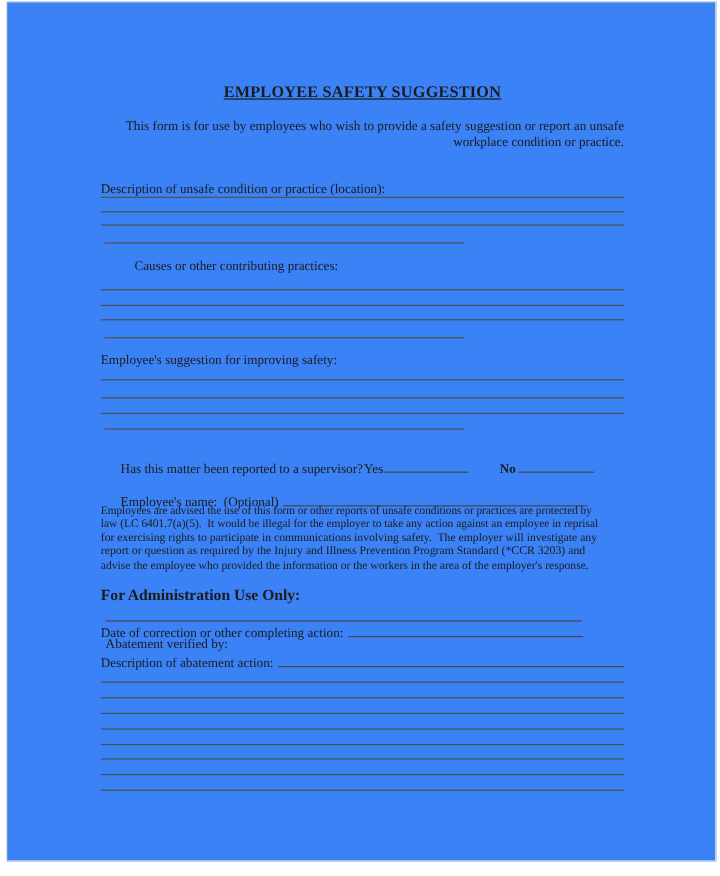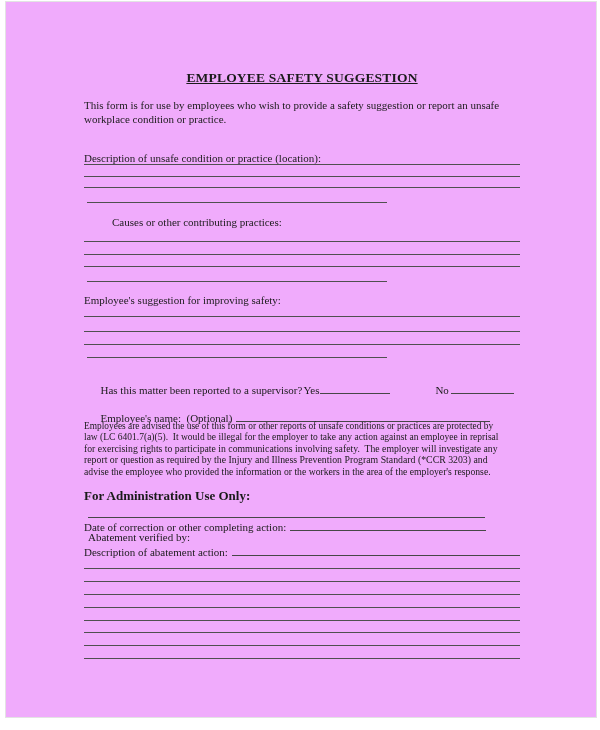--- a/index.html
+++ b/index.html
@@ -9,40 +9,40 @@
     font-family: "Liberation Serif", "DejaVu Serif", serif;
     color: #1b1b1b;
     position: relative;
     overflow: hidden;
   }
   .page {
     position: absolute;
     left: 5px; top: 1px;
     width: 590px; height: 715px;
     border: 1px solid #e3e3e3;
-    background: #f0abfc;
+    background: #3b82f6;
   }
   .content {
     position: absolute;
     left: 78px; top: 0;
     width: 436px; height: 715px;
   }
   .abs { position: absolute; left: 0; }
 
   .title-wrap { top: 66px; width: 436px; text-align: center; }
   .title {
     font-weight: bold;
     font-size: 13.5px;
     letter-spacing: 0.2px;
     text-decoration: underline;
     white-space: pre;
   }
 
   .body-text { font-size: 11px; line-height: 14px; }
-  .intro { top: 96px; width: 436px; }
+  .intro { top: 96px; width: 436px; text-align: right; }
   .iline { height: 14px; }
 
   .lbl { font-size: 11px; white-space: pre; }
   .lbl-desc   { top: 150px; }
   .lbl-causes { top: 214px; margin-left: 28px; }
   .lbl-sugg   { top: 292px; }
 
   .rule {
     position: absolute; left: 0;
     width: 436px; height: 0;
@@ -55,21 +55,21 @@
   .name-row { top: 396px; width: 436px; }
   .ufill {
     display: inline-block;
     height: 11px;
     border-bottom: 1px solid #474747;
     vertical-align: baseline;
   }
   .fill-yes  { width: 70px; margin-left: 1px; }
   .fill-no   { width: 63px; margin-left: 2px; }
   .sp-yes    { margin-left: 1px; }
-  .sp-no     { margin-left: 45px; }
+  .sp-no     { margin-left: 26px; font-weight: bold; }
   .fill-name { width: 254px; margin-left: 4px; }
 
   .legal {
     top: 418px; width: 436px;
     font-weight: normal;
     font-size: 9.7px;
   }
   .lline { height: 11.4px; overflow: visible; }
   .fit {
     display: inline-block;

